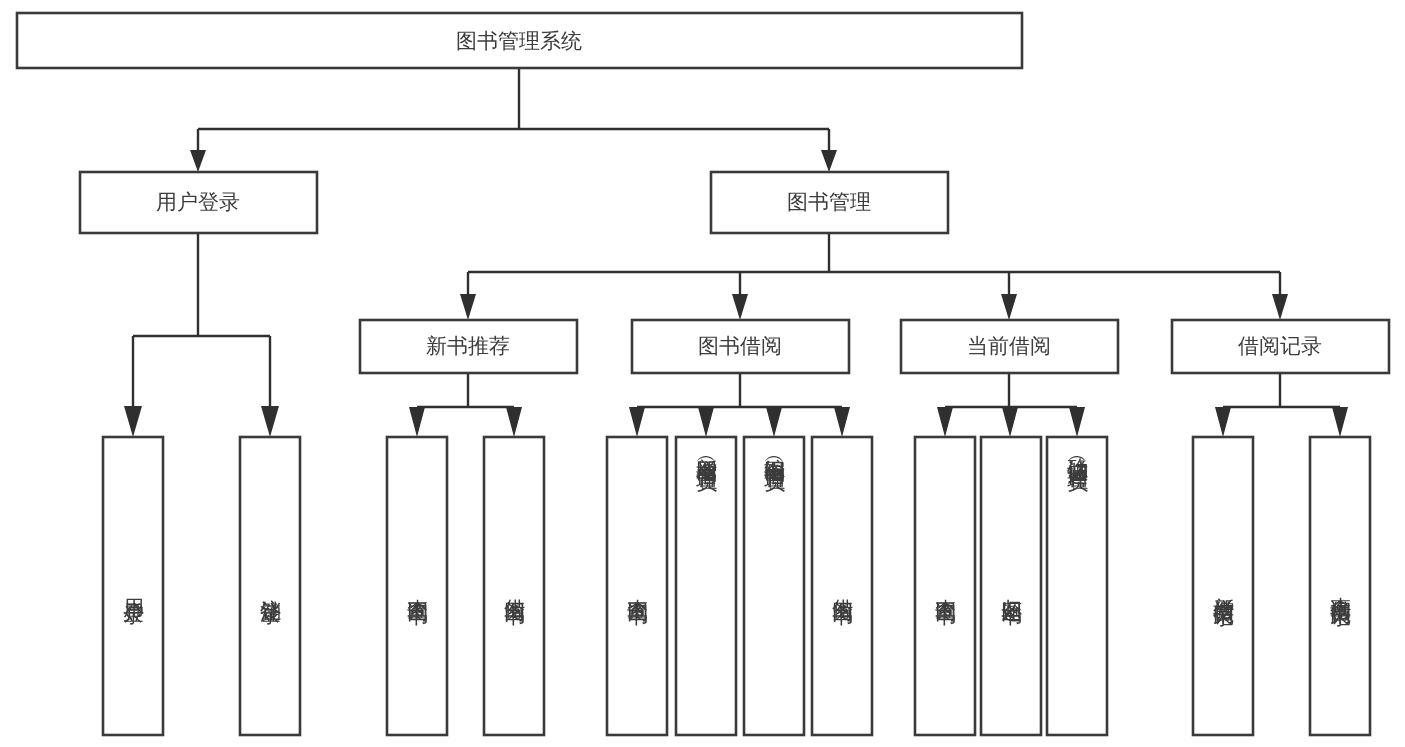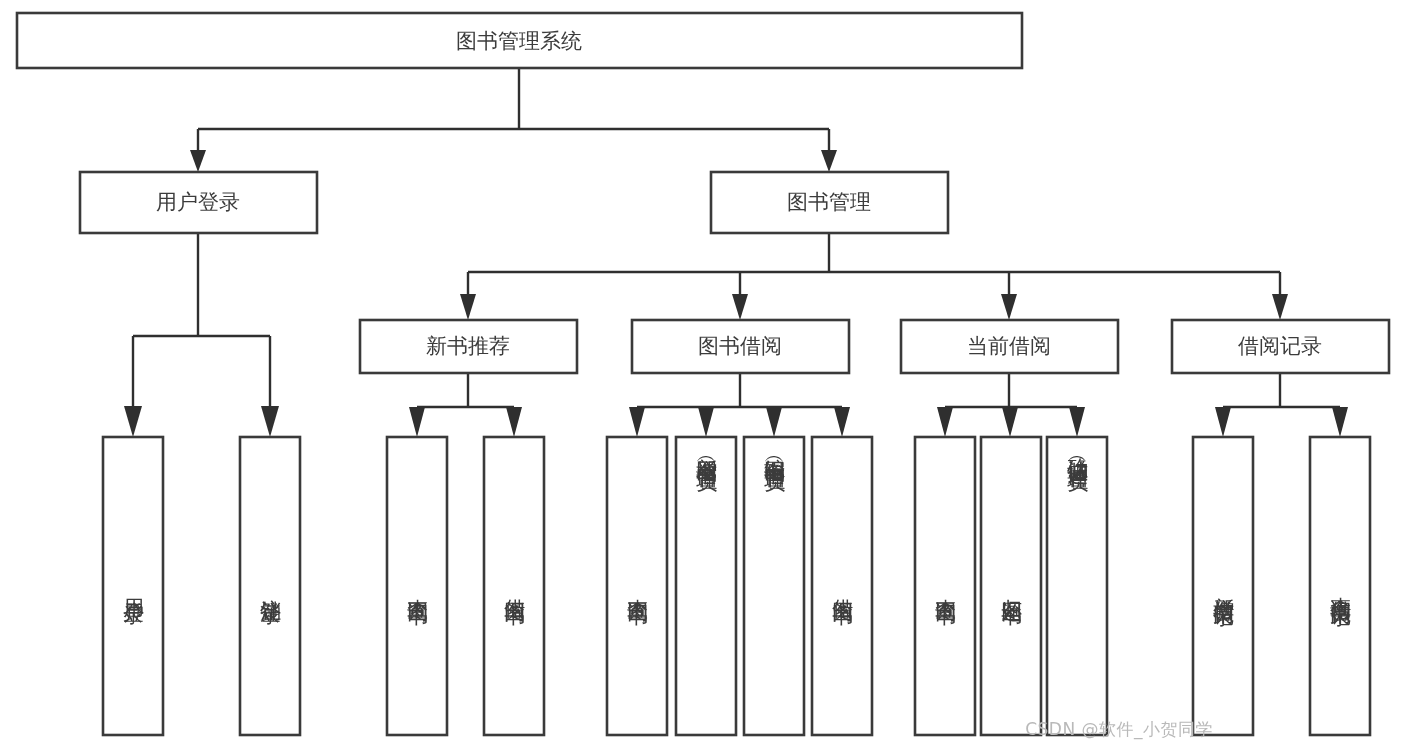--- a/index.html
+++ b/index.html
@@ -236,15 +236,14 @@
   <div class="leaf-label-wrap" style="left:1047px; top:441px; width:60px; height:298px; align-items:flex-start;">
     <span class="leaf-label">确认归还（管理员）</span>
   </div>
   <div class="leaf-label-wrap" style="left:1193px; top:437px; width:60px; height:298px;">
     <span class="leaf-label">新增借阅记录</span>
   </div>
   <div class="leaf-label-wrap" style="left:1310px; top:437px; width:60px; height:298px;">
     <span class="leaf-label">查询借阅记录</span>
   </div>
 
-  <div class="watermark">CSDN @软件_小贺同学</div>
 
 </div>
 
 </body></html>

